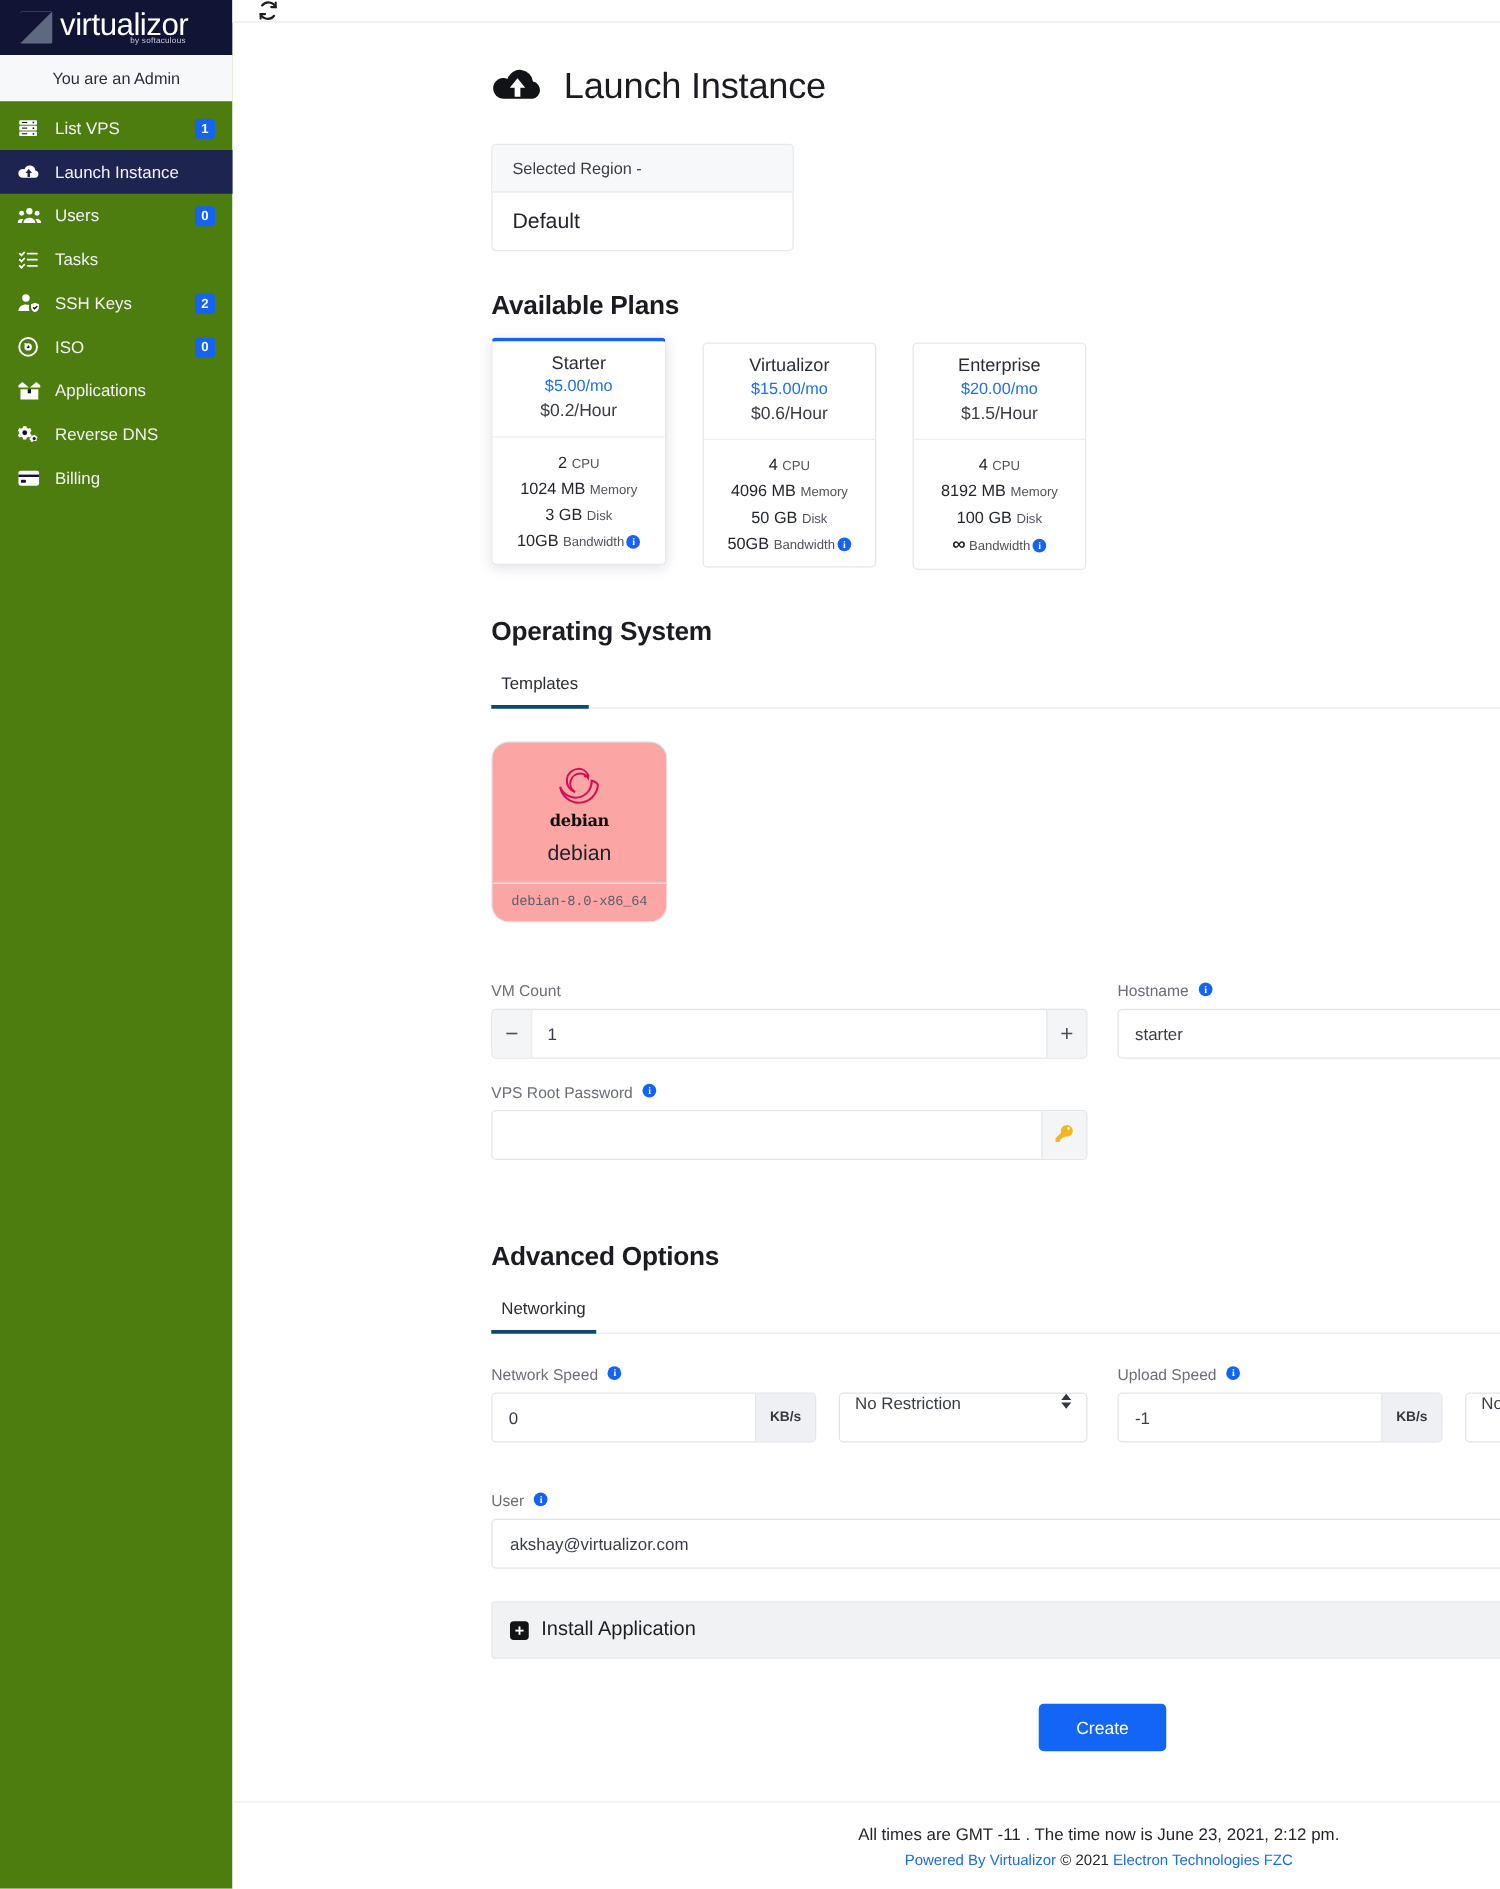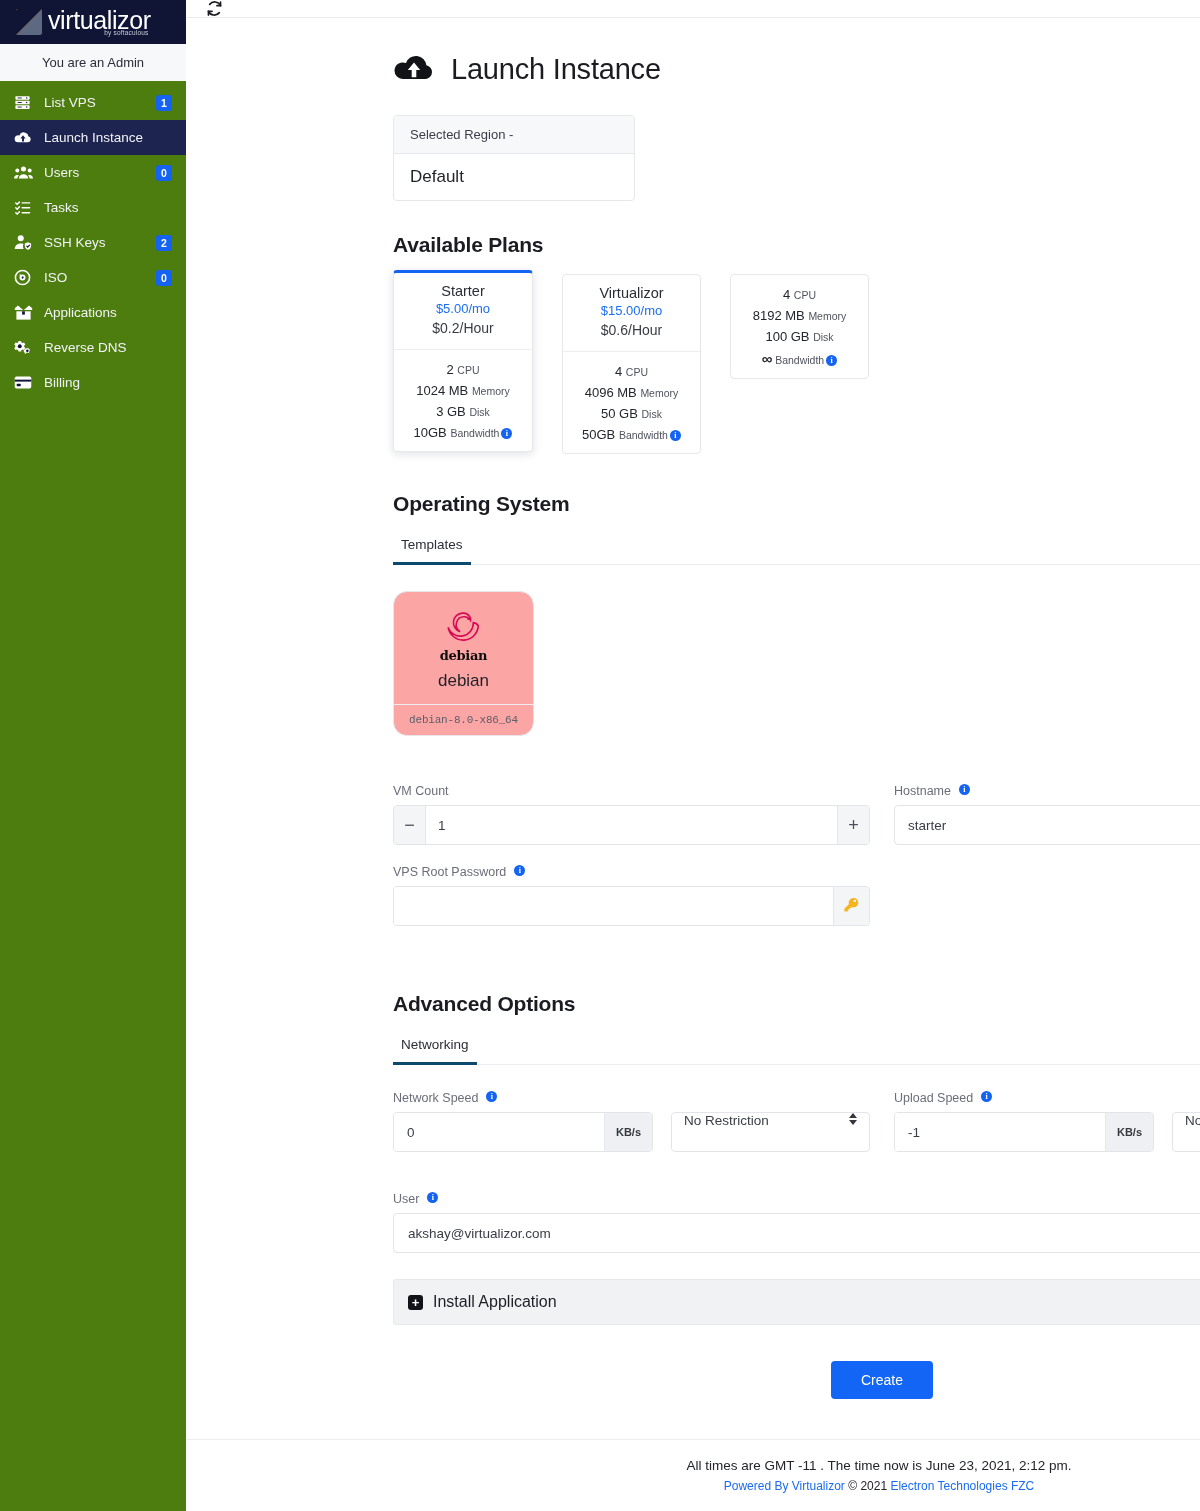--- a/index.html
+++ b/index.html
@@ -433,20 +433,25 @@
                 <div class="plan-hour">$0.6/Hour</div>
               </div>
               <div class="plan-spec">
                 <div class="spec-row"><span>4</span> <span class="unit">CPU</span></div>
                 <div class="spec-row"><span>4096 MB</span> <span class="unit">Memory</span></div>
                 <div class="spec-row"><span>50 GB</span> <span class="unit">Disk</span></div>
                 <div class="spec-row"><span class="">50GB</span> <span class="unit">Bandwidth</span><span class="info-dot">i</span></div>
               </div>
             </div>
             <div class="plan">
+              <div class="plan-top">
+                <div class="plan-name">Enterprise</div>
+                <div class="plan-price">$20.00/mo</div>
+                <div class="plan-hour">$1.5/Hour</div>
+              </div>
               <div class="plan-spec">
                 <div class="spec-row"><span>4</span> <span class="unit">CPU</span></div>
                 <div class="spec-row"><span>8192 MB</span> <span class="unit">Memory</span></div>
                 <div class="spec-row"><span>100 GB</span> <span class="unit">Disk</span></div>
                 <div class="spec-row"><span class="inf">∞</span> <span class="unit">Bandwidth</span><span class="info-dot">i</span></div>
               </div>
             </div>
           </div>
 
         <h2 class="section-title st-os">Operating System</h2>

